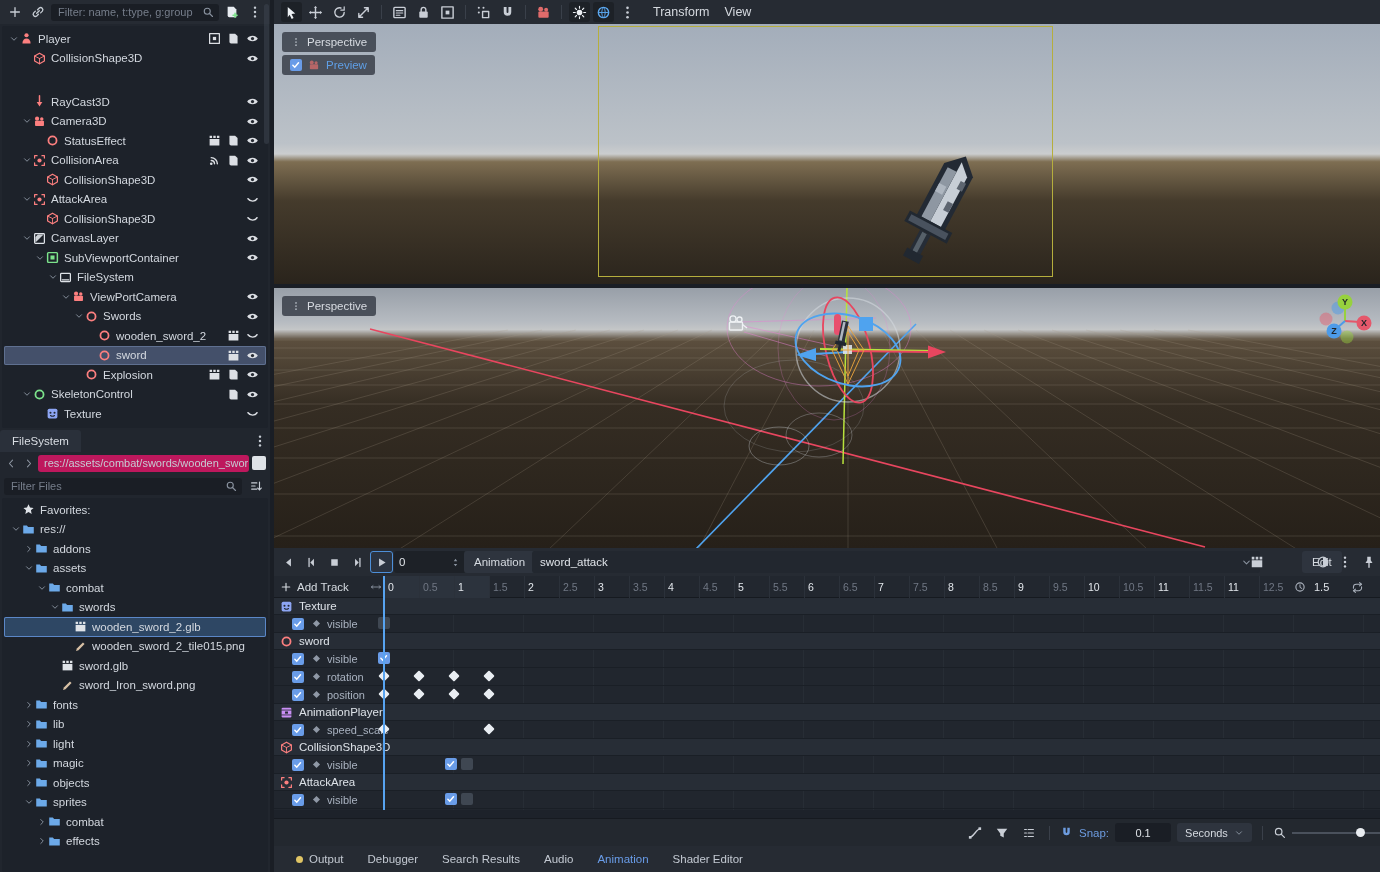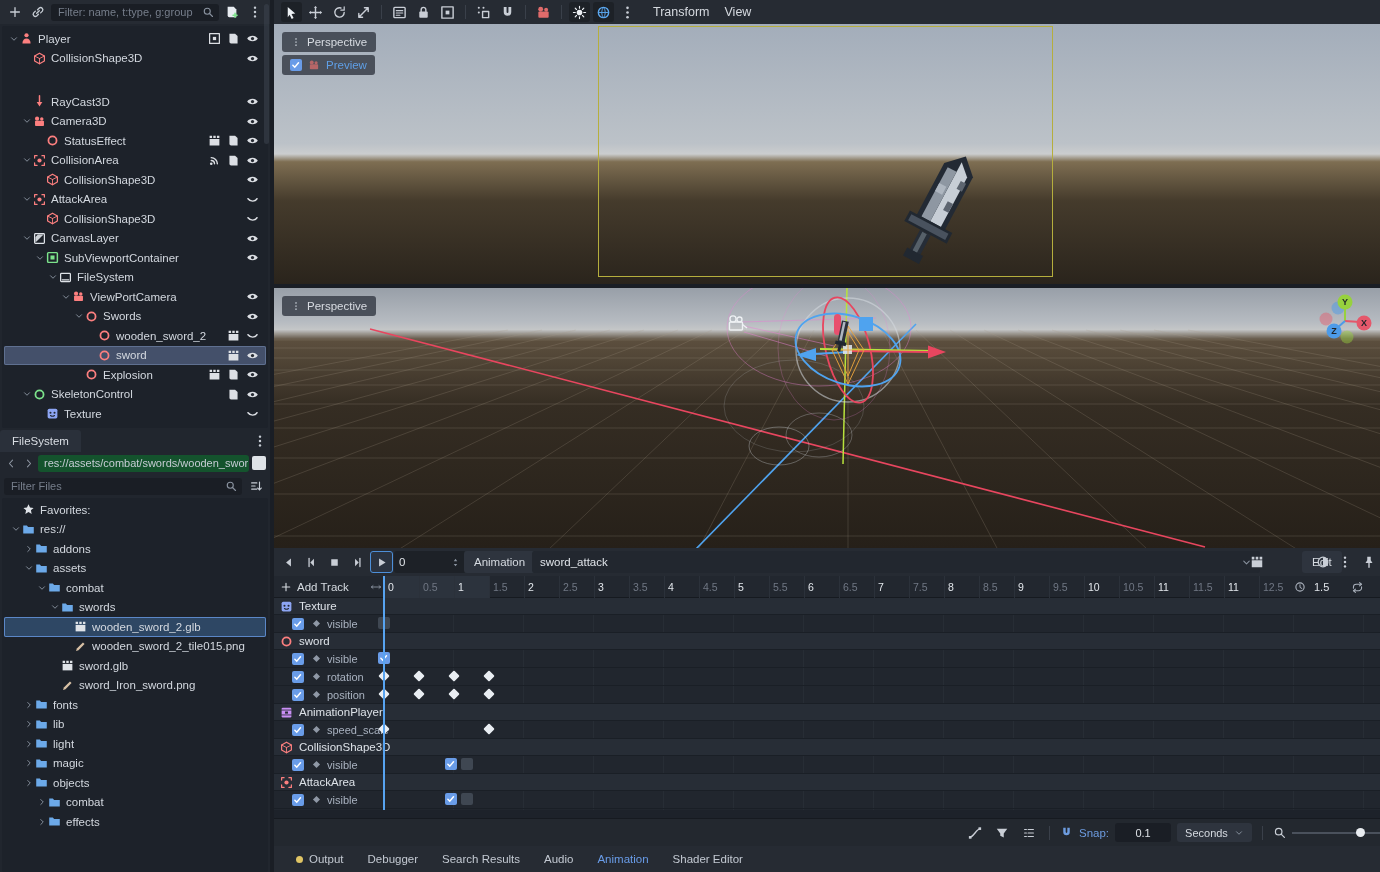--- a/index.html
+++ b/index.html
@@ -22,21 +22,21 @@
   .tree-row .sp{flex:1;}
   .tree-row .rt{display:inline-flex;gap:6px;margin-right:5px;color:#dcdfe4;align-items:center;}
   .tree-row.sel{background:#44506a;box-shadow:inset 0 0 0 1px #5f7090;}
   .tree-row.fsel{background:#2e4764;box-shadow:inset 0 0 0 1px #5b87c7;}
   .chv{color:#8a93a0;width:12px;display:inline-flex;justify-content:center;flex:none;}
   #scene-scrollbar{position:absolute;right:1px;top:4px;width:5px;height:140px;background:#3c434e;border-radius:3px;opacity:.55;}
   #fs-header{position:absolute;left:0;right:0;top:430px;height:22px;background:#21262e;display:flex;align-items:center;}
   #fs-tab{height:22px;display:flex;align-items:center;padding:0 12px;background:#2a303a;color:#d9dde3;font-size:11.5px;border-radius:3px 3px 0 0;}
   #fs-nav{position:absolute;left:0;right:0;top:452px;height:22px;display:flex;align-items:center;gap:3px;padding:0 4px;box-sizing:border-box;}
   .navarrow{color:#8f97a3;width:14px;display:inline-flex;justify-content:center;}
-  #fs-path{flex:1;height:17px;background:#14532d;border-radius:3px;color:#c6ccd4;font-size:11px;
+  #fs-path{flex:1;height:17px;background:#be185d;border-radius:3px;color:#c6ccd4;font-size:11px;
     display:flex;align-items:center;padding:0 6px;white-space:nowrap;overflow:hidden;min-width:0;}
   #fs-grid-btn{width:14px;height:14px;background:#dfe3e8;border-radius:2px;flex:none;}
   #fs-filter{position:absolute;left:0;right:0;top:476px;height:20px;display:flex;align-items:center;gap:4px;padding:0 4px;box-sizing:border-box;}
   #fs-tree{position:absolute;left:2px;right:2px;top:498px;bottom:0;background:#1d222a;border-radius:2px;overflow:hidden;padding-top:2px;box-sizing:border-box;}
   
   #main{position:absolute;left:274px;top:0;width:1298px;height:872px;}
   #vp-toolbar{position:absolute;left:0;top:0;right:0;height:24px;background:#262b33;display:flex;align-items:center;gap:3px;padding:0 7px;box-sizing:border-box;}
   .tool{width:21px;height:20px;border-radius:3px;display:inline-flex;align-items:center;justify-content:center;color:#c9ced6;flex:none;}
   .tool.act{background:#1d2127;color:#eef1f5;}
   .menu-label{margin-left:12px;color:#d5d9df;font-size:12.5px;}
@@ -819,20 +819,33 @@
             <svg width="10" height="10" viewBox="0 0 16 16" fill="none" stroke="currentColor" stroke-width="1.5" stroke-linecap="round" stroke-linejoin="round">
               <path d="M6 4l4 4-4 4"></path>
             </svg>
           </span>
           <span class="ic" style="color: rgb(108, 169, 232);">
             <svg width="13" height="13" viewBox="0 0 16 16" fill="none" stroke="currentColor" stroke-width="1.5" stroke-linecap="round" stroke-linejoin="round">
               <path d="M1.5 3h4.5l1.5 2h7v8h-13z" fill="currentColor" stroke="none"></path>
             </svg>
           </span>
           <span class="lbl">objects</span>
+        </div>
+        <div class="tree-row" style="padding-left: 19px;">
+          <span class="chv">
+            <svg width="10" height="10" viewBox="0 0 16 16" fill="none" stroke="currentColor" stroke-width="1.5" stroke-linecap="round" stroke-linejoin="round">
+              <path d="M4 6l4 4 4-4"></path>
+            </svg>
+          </span>
+          <span class="ic" style="color: rgb(108, 169, 232);">
+            <svg width="13" height="13" viewBox="0 0 16 16" fill="none" stroke="currentColor" stroke-width="1.5" stroke-linecap="round" stroke-linejoin="round">
+              <path d="M1.5 3h4.5l1.5 2h7v8h-13z" fill="currentColor" stroke="none"></path>
+            </svg>
+          </span>
+          <span class="lbl">sprites</span>
         </div>
         <div class="tree-row" style="padding-left: 32px;">
           <span class="chv">
             <svg width="10" height="10" viewBox="0 0 16 16" fill="none" stroke="currentColor" stroke-width="1.5" stroke-linecap="round" stroke-linejoin="round">
               <path d="M6 4l4 4-4 4"></path>
             </svg>
           </span>
           <span class="ic" style="color: rgb(108, 169, 232);">
             <svg width="13" height="13" viewBox="0 0 16 16" fill="none" stroke="currentColor" stroke-width="1.5" stroke-linecap="round" stroke-linejoin="round">
               <path d="M1.5 3h4.5l1.5 2h7v8h-13z" fill="currentColor" stroke="none"></path>

